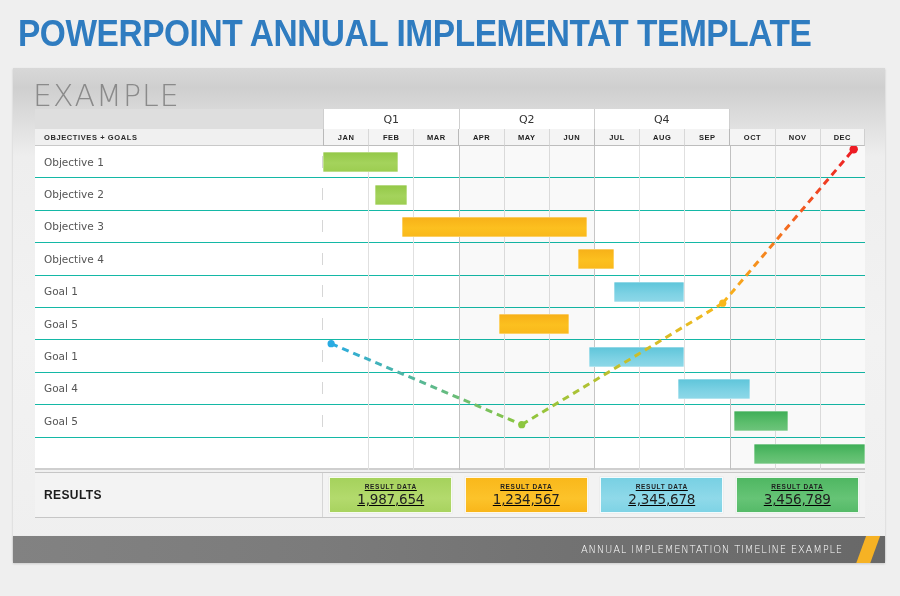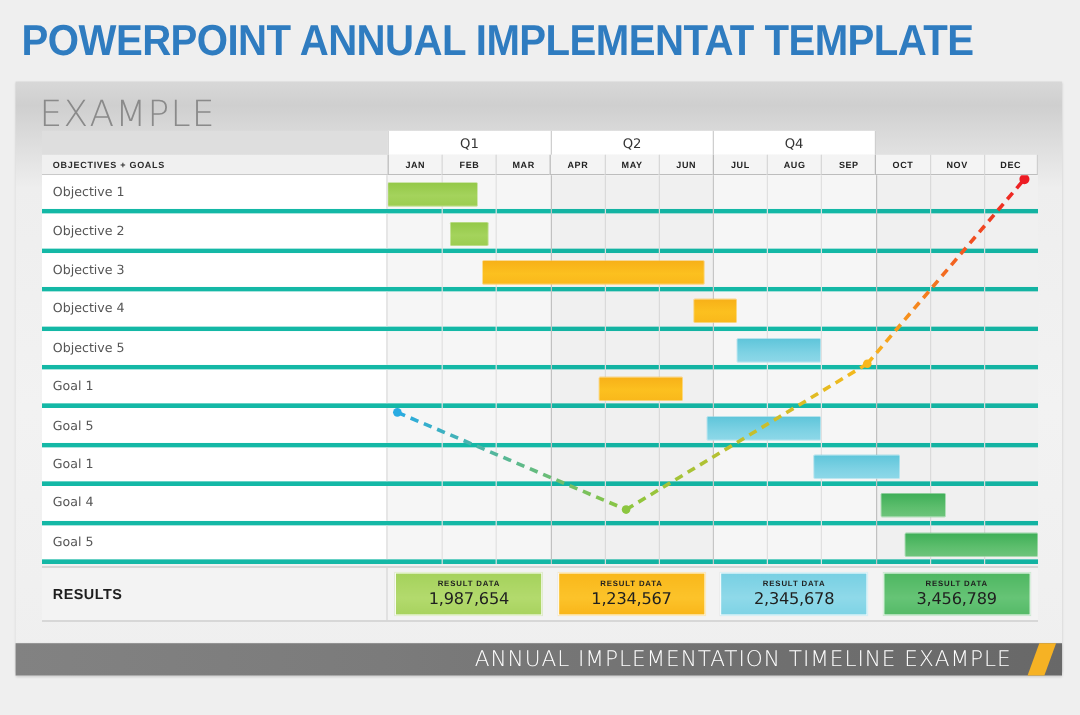--- a/index.html
+++ b/index.html
@@ -105,22 +105,23 @@
   #grid {
     position: absolute;
     left: 0; top: 37px;
     width: 830px; height: 324px;
     background: #ffffff;
     border-bottom: 2px solid #cfcfcf;
   }
   .row {
     position: relative;
     height: 32.4px;
-    border-bottom: 4px solid #14b8a6;
+    border-bottom: 1px solid #14b8a6;
     display: flex;
+    align-items: center;
   }
   .row:last-child { border-bottom: none; }
   .rowlabel {
     width: 288px;
     display: flex; align-items: center;
     padding-left: 9px;
     font-size: 10.5px;
     color: #555;
     font-family: "DejaVu Sans", sans-serif;
     background: #fff;
@@ -190,20 +191,21 @@
     font-weight: bold;
     letter-spacing: 0.4px;
     color: #1d1d1d;
     border-right: 1px solid #d6d6d6;
   }
   #results-cells {
     flex: 1;
     display: flex;
     align-items: center;
     position: relative;
+    text-decoration: underline;
   }
   .rescell {
     width: 135.5px;
     display: flex; align-items: center; justify-content: center;
   }
   .resbox {
     width: 123px; height: 36px;
     border: 1px solid rgba(255,255,255,0.9);
     display: flex; flex-direction: column;
     align-items: center; justify-content: center;
@@ -233,21 +235,21 @@
     width: 872px; height: 27px;
     background: linear-gradient(90deg, #828282 0%, #7b7b7b 35%, #707070 70%, #686868 100%);
     box-shadow: 0 1px 2px rgba(0,0,0,0.15);
     overflow: hidden;
   }
   #footer-text {
     position: absolute;
     right: 42px; top: 0;
     height: 27px;
     line-height: 27px;
-    font-size: 18px;
+    font-size: 10px;
     letter-spacing: 0.8px;
     color: #ffffff;
     font-family: "DejaVu Sans", sans-serif;
     font-weight: 300;
     white-space: nowrap;
   }
   #footer-slash {
     position: absolute;
     right: 10px; top: -4px;
     width: 14px; height: 36px;
@@ -298,24 +300,20 @@
       <div class="row">
         <div class="rowlabel">Objective 2</div>
         <div class="rowcells"></div>
       </div>
       <div class="row">
         <div class="rowlabel">Objective 3</div>
         <div class="rowcells"></div>
       </div>
       <div class="row">
         <div class="rowlabel">Objective 4</div>
-        <div class="rowcells"></div>
-      </div>
-      <div class="row">
-        <div class="rowlabel">Objective 5</div>
         <div class="rowcells"></div>
       </div>
       <div class="row">
         <div class="rowlabel">Goal 1</div>
         <div class="rowcells"></div>
       </div>
       <div class="row">
         <div class="rowlabel">Goal 5</div>
         <div class="rowcells"></div>
       </div>

